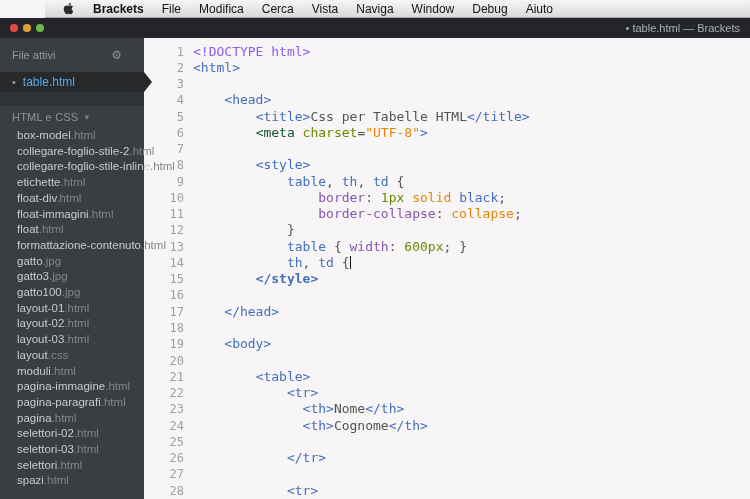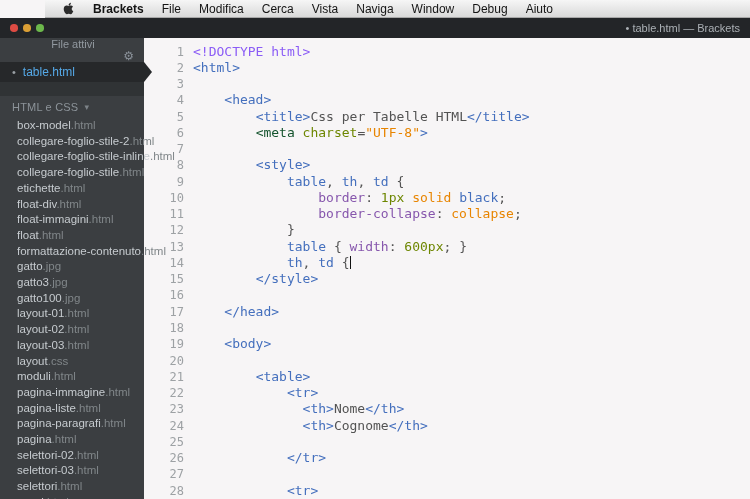--- a/index.html
+++ b/index.html
@@ -42,22 +42,22 @@
     flex:1; text-align:right; padding-right:10px;
     font-size:11px; color:#abb0b5; white-space:nowrap;
   }
 
   
   .sidebar {
     position:absolute; left:0; top:38px; width:144px; height:461px;
     background:#3b3e41; z-index:2; overflow:visible;
   }
   .sb-top {
-    height:24px; display:flex; align-items:center;
-    padding:0 10px 0 12px; color:#9299a0; font-size:11px;flex-direction:column;
+    height:34px; display:flex; align-items:center;
+    padding:0 22px 0 12px; color:#9299a0; font-size:11px;
   }
   .sb-top .gear { margin-left:auto; font-size:12px; color:#8a9199; line-height:1; }
   .active-row {
     position:relative; height:20px; background:#26282a;
     display:flex; align-items:center; padding-left:12px;
     color:#55a9e8; font-size:12px;
   }
   .active-row .dot { color:#9aa0a5; font-size:11px; margin-right:7px; }
   .active-row::after {
     content:""; position:absolute; right:-8px; top:50%; transform:translateY(-50%);
@@ -143,36 +143,34 @@
     </div>
     <div class="sb-band"></div>
     <div class="sb-section">
       <span>HTML e CSS</span>
       <span class="caret">▾</span>
     </div>
     <ul class="file-list" id="file-list">
         <li><span class="base">box-model</span><span class="ext">.html</span></li>
         <li><span class="base">collegare-foglio-stile-2</span><span class="ext">.html</span></li>
         <li><span class="base">collegare-foglio-stile-inline</span><span class="ext">.html</span></li>
-        <li><span class="base">collegare-foglio-stile</span><span class="ext">.html</span></li>
         <li><span class="base">etichette</span><span class="ext">.html</span></li>
         <li><span class="base">float-div</span><span class="ext">.html</span></li>
         <li><span class="base">float-immagini</span><span class="ext">.html</span></li>
         <li><span class="base">float</span><span class="ext">.html</span></li>
         <li><span class="base">formattazione-contenuto</span><span class="ext">.html</span></li>
         <li><span class="base">gatto</span><span class="ext">.jpg</span></li>
         <li><span class="base">gatto3</span><span class="ext">.jpg</span></li>
         <li><span class="base">gatto100</span><span class="ext">.jpg</span></li>
         <li><span class="base">layout-01</span><span class="ext">.html</span></li>
         <li><span class="base">layout-02</span><span class="ext">.html</span></li>
         <li><span class="base">layout-03</span><span class="ext">.html</span></li>
         <li><span class="base">layout</span><span class="ext">.css</span></li>
         <li><span class="base">moduli</span><span class="ext">.html</span></li>
         <li><span class="base">pagina-immagine</span><span class="ext">.html</span></li>
-        <li><span class="base">pagina-liste</span><span class="ext">.html</span></li>
         <li><span class="base">pagina-paragrafi</span><span class="ext">.html</span></li>
         <li><span class="base">pagina</span><span class="ext">.html</span></li>
         <li><span class="base">selettori-02</span><span class="ext">.html</span></li>
         <li><span class="base">selettori-03</span><span class="ext">.html</span></li>
         <li><span class="base">selettori</span><span class="ext">.html</span></li>
         <li><span class="base">spazi</span><span class="ext">.html</span></li>
       </ul>
   </aside>
 
   <main class="editor" id="code-area">
@@ -227,21 +225,21 @@
       <div class="code-line">
         <span class="gutter-num">13</span>
         <span class="code-text"><span style="color: rgb(83, 83, 83);">            </span><span style="color: rgb(68, 111, 189);">table</span><span style="color: rgb(83, 83, 83);"> { </span><span style="color: rgb(135, 87, 173);">width</span><span style="color: rgb(83, 83, 83);">: </span><span style="color: rgb(109, 134, 0);">600px</span><span style="color: rgb(83, 83, 83);">; }</span></span>
       </div>
       <div class="code-line">
         <span class="gutter-num">14</span>
         <span class="code-text"><span style="color: rgb(83, 83, 83);">            </span><span style="color: rgb(68, 111, 189);">th</span><span style="color: rgb(83, 83, 83);">, </span><span style="color: rgb(68, 111, 189);">td</span><span style="color: rgb(83, 83, 83);"> {</span><span class="cursor"></span></span>
       </div>
       <div class="code-line">
         <span class="gutter-num">15</span>
-        <span class="code-text"><span style="color: rgb(83, 83, 83);">        </span><span style="color: rgb(68, 111, 189);">&lt;/style&gt;</span></span>
+        <span class="code-text"><span style="color: rgb(83, 83, 83);">        </span><span style="color: rgb(68, 111, 189); font-weight: bold;">&lt;/style&gt;</span></span>
       </div>
       <div class="code-line">
         <span class="gutter-num">16</span>
         <span class="code-text"></span>
       </div>
       <div class="code-line">
         <span class="gutter-num">17</span>
         <span class="code-text"><span style="color: rgb(83, 83, 83);">    </span><span style="color: rgb(68, 111, 189);">&lt;/head&gt;</span></span>
       </div>
       <div class="code-line">

